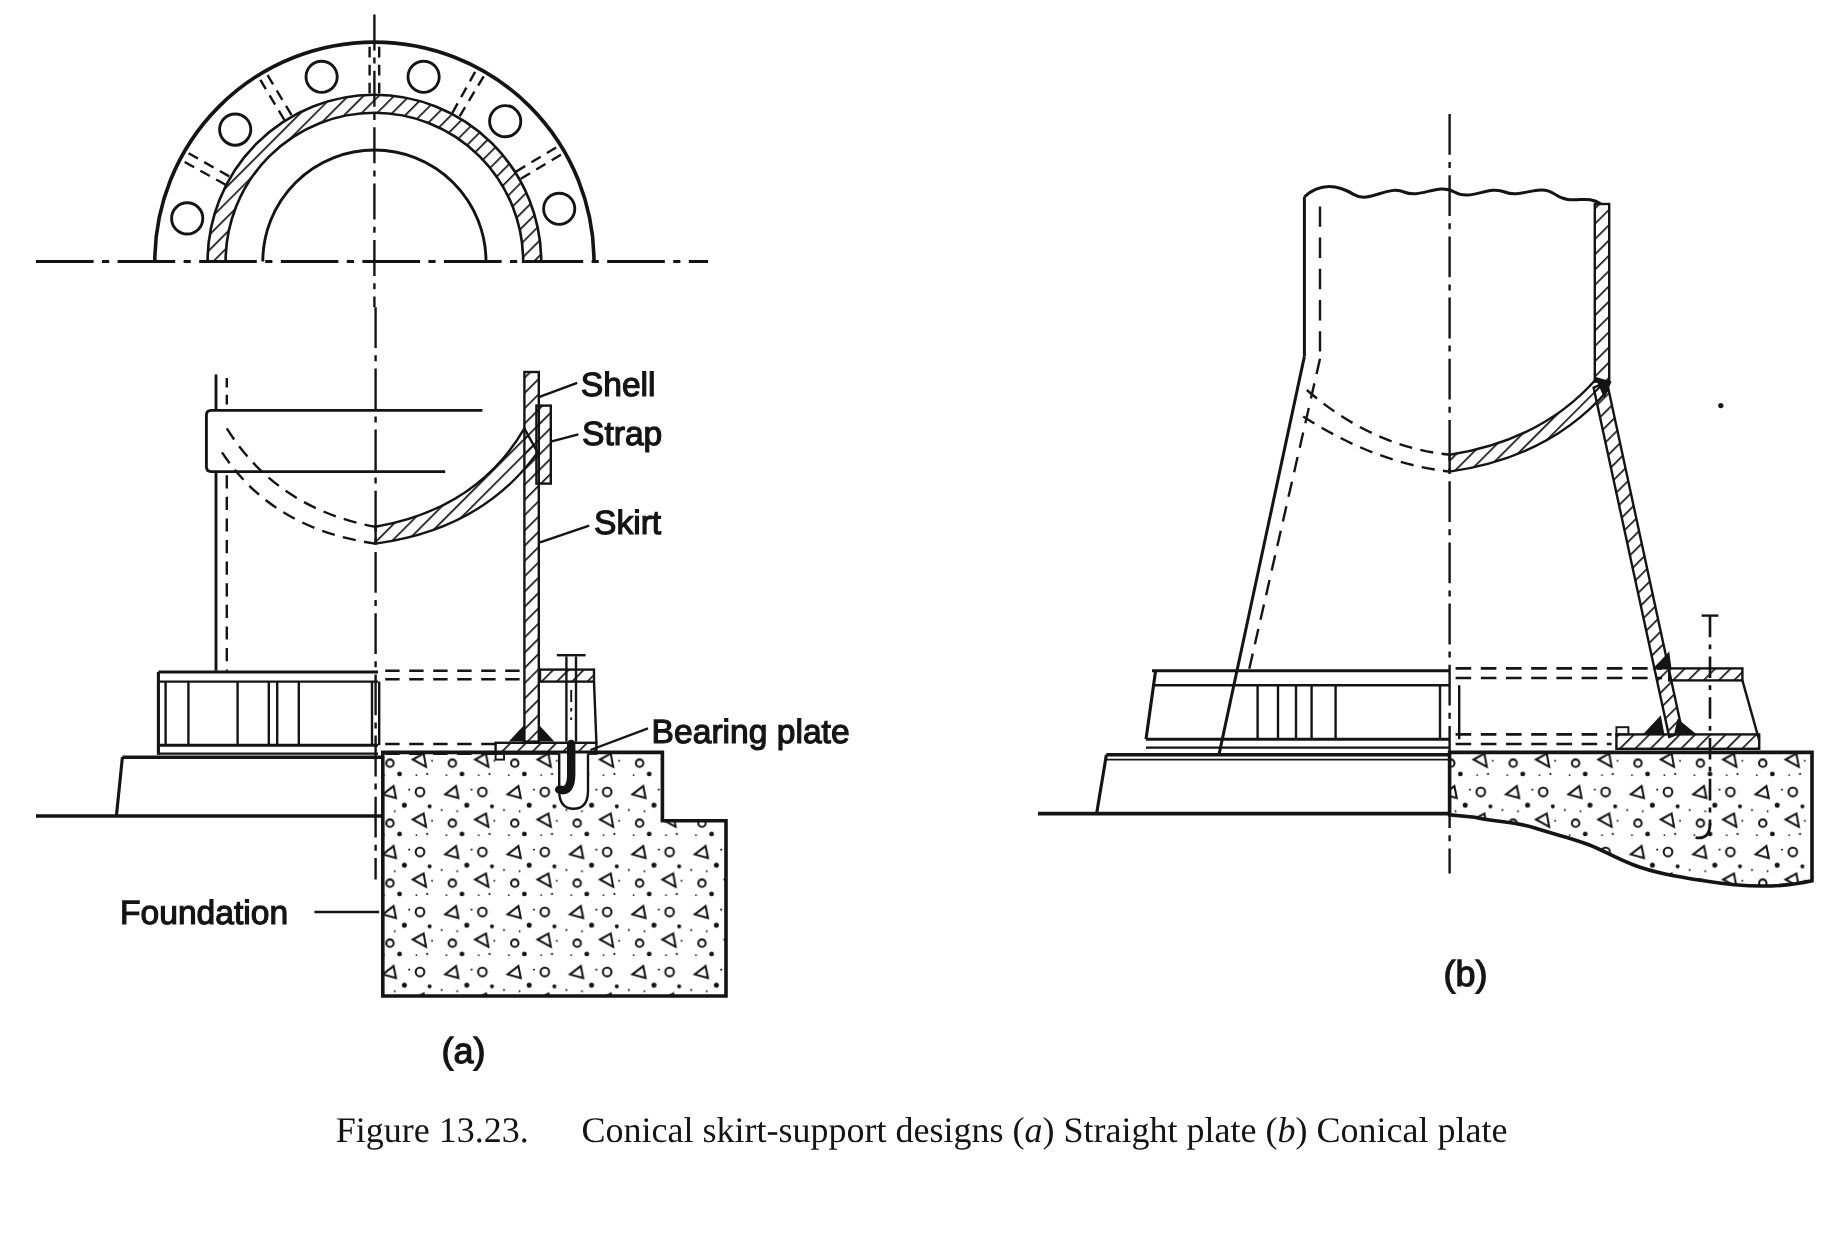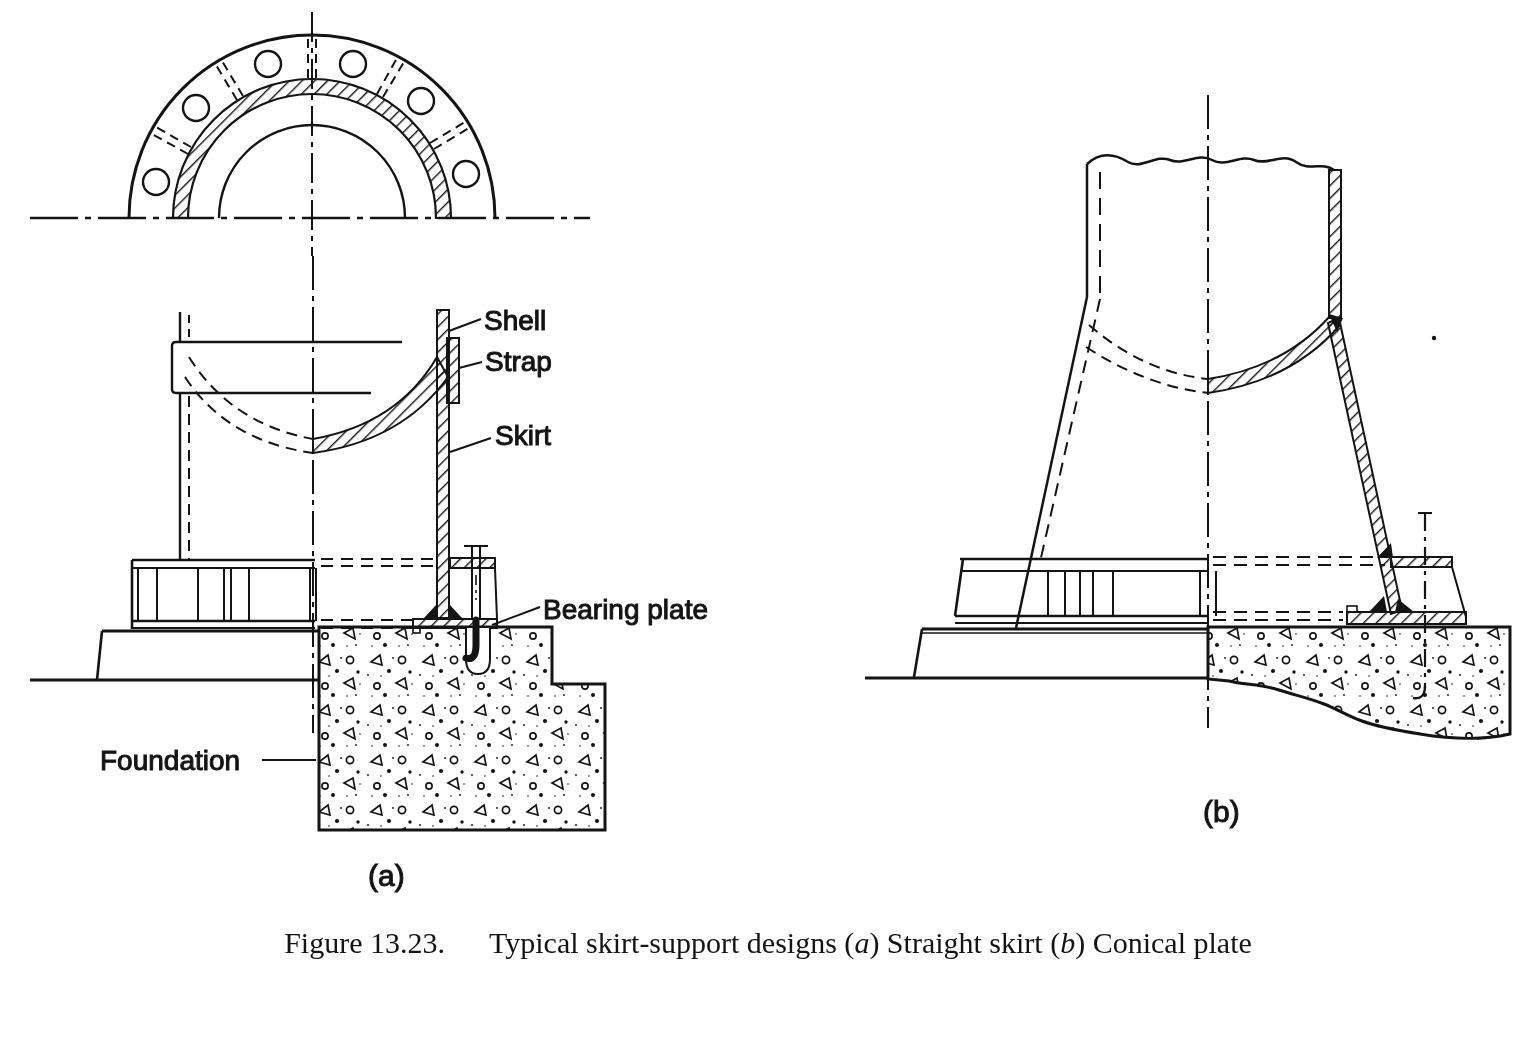--- a/index.html
+++ b/index.html
@@ -248,16 +248,16 @@
       <path d="M1425,686 Q1425,700 1413,698" stroke-width="2.4"></path>
     </g>
 
     <circle cx="1434" cy="338" r="2.2" fill="#141414" stroke="none"></circle>
 
     <text class="sub-label" x="1203" y="822">(b)</text>
   </g>
 </svg>
 
 <div class="caption">
-  <span class="fig-num">Figure 13.23.</span><span>Typical skirt-support designs (</span><span class="it">a</span><span>) Straight skirt (</span><span class="it">b</span><span>) Conical plate</span>
+  <span class="fig-num">Figure 13.23.</span><span>Conical skirt-support designs (</span><span class="it">a</span><span>) Straight plate (</span><span class="it">b</span><span>) Conical plate</span>
 </div>
 
 </div>
 
 </body></html>

